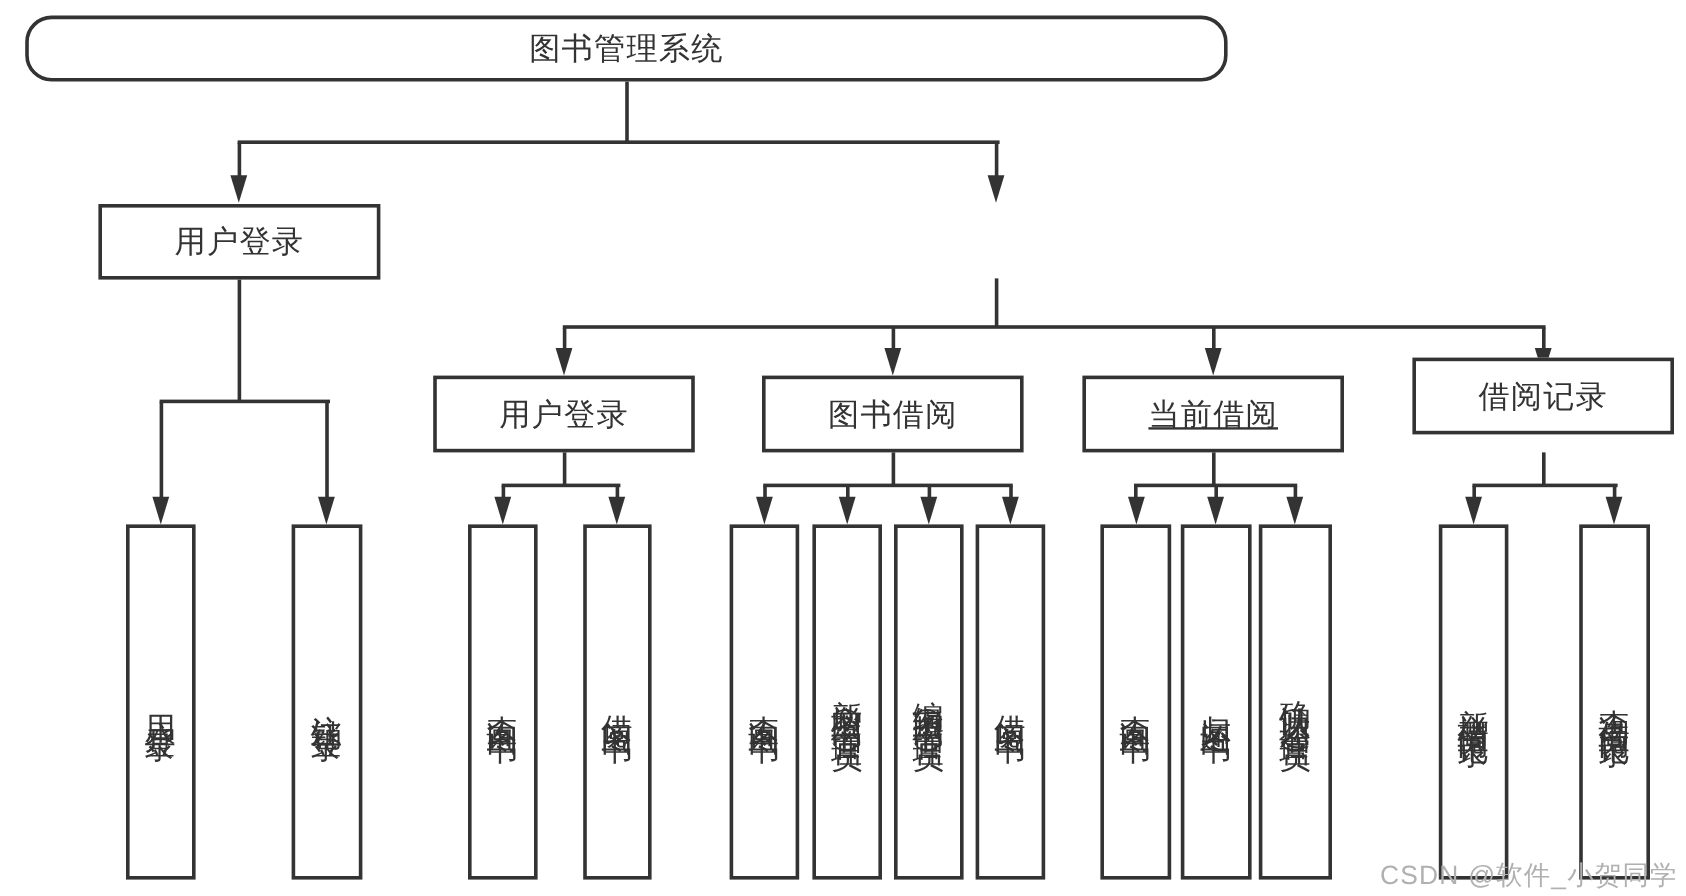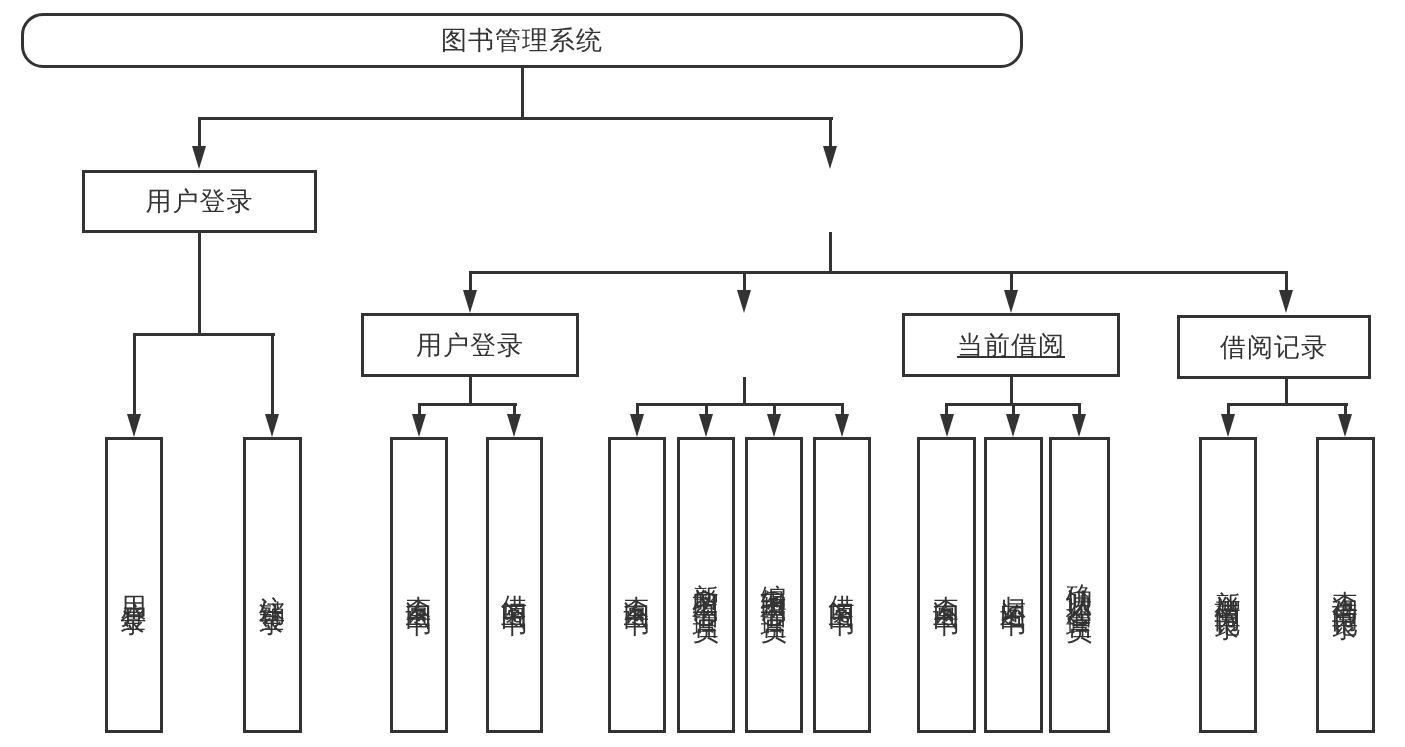--- a/index.html
+++ b/index.html
@@ -95,22 +95,23 @@
   <div class="vl" style="left:468.5px;  top:273px; height:18px;"></div>
   <div class="vl" style="left:742.5px;  top:273px; height:18px;"></div>
   <div class="vl" style="left:1009.5px; top:273px; height:18px;"></div>
   <div class="vl" style="left:1284.5px; top:273px; height:18px;"></div>
   <div class="arr" style="left:463px;  top:290px;"></div>
   <div class="arr" style="left:737px;  top:290px;"></div>
   <div class="arr" style="left:1004px; top:290px;"></div>
   <div class="arr" style="left:1279px; top:290px;"></div>
 
   <div class="box" style="left:361px;  top:313px; width:218px; height:64px;">用户登录</div>
+  <div class="box" style="left:635px;  top:313px; width:218px; height:64px;">图书借阅</div>
   <div class="box" style="left:902px;  top:313px; width:218px; height:64px;text-decoration:underline;">当前借阅</div>
-  <div class="box" style="left:1177px; top:315px; width:194px; height:64px;">借阅记录</div>
+  <div class="box" style="left:1177px; top:298px; width:218px; height:64px;">借阅记录</div>
 
   <div class="vl" style="left:468.5px;  top:377px; height:28px;"></div>
   <div class="vl" style="left:742.5px;  top:377px; height:28px;"></div>
   <div class="vl" style="left:1009.5px; top:377px; height:28px;"></div>
   <div class="vl" style="left:1284.5px; top:377px; height:28px;"></div>
 
   <div class="hl" style="left:417.5px;  top:403px; width:99px;"></div>
   <div class="hl" style="left:635.5px;  top:403px; width:208px;"></div>
   <div class="hl" style="left:945px;    top:403px; width:136px;"></div>
   <div class="hl" style="left:1226.5px; top:403px; width:121px;"></div>
@@ -150,14 +151,15 @@
   <div class="vbox" style="left:745px;  top:437px; width:58px; height:296px;">编辑图书（管理员）</div>
   <div class="vbox" style="left:813px;  top:437px; width:58px; height:296px;">借阅图书</div>
 
   <div class="vbox" style="left:917px;  top:437px; width:59px; height:296px;">查询图书</div>
   <div class="vbox" style="left:984px;  top:437px; width:59px; height:296px;">归还图书</div>
   <div class="vbox" style="left:1049px; top:437px; width:61px; height:296px;">确认归还（管理员）</div>
 
   <div class="vbox" style="left:1199px; top:437px; width:58px; height:296px;">新增借阅记录</div>
   <div class="vbox" style="left:1316px; top:437px; width:59px; height:296px;">查询借阅记录</div>
 
+  <div class="watermark">CSDN @软件_小贺同学</div>
 
 </div>
 
 </body></html>

